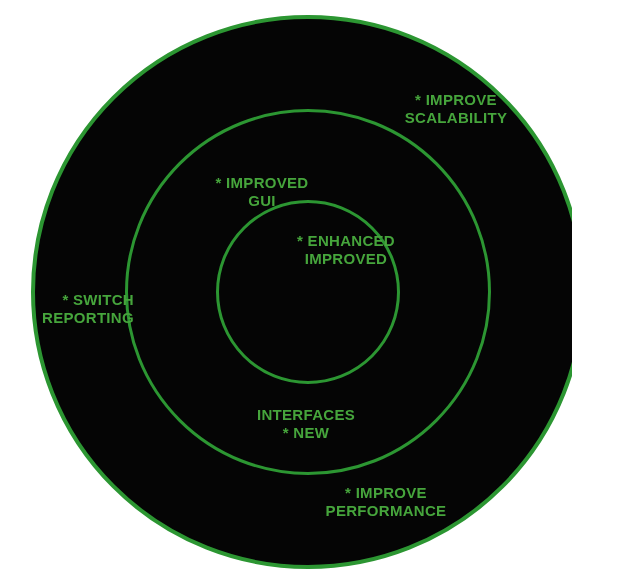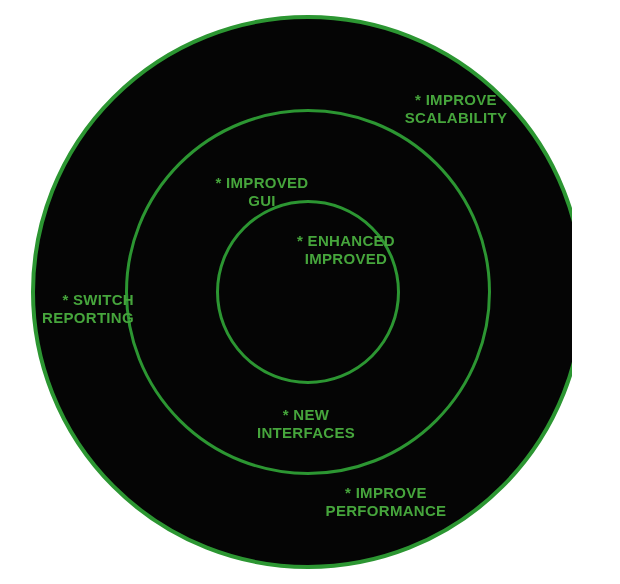--- a/index.html
+++ b/index.html
@@ -89,22 +89,22 @@
     <span class="ln">IMPROVED</span>
   </div>
 
   <div class="label pos-database">
     <span class="ln">* SWITCH</span>
     <span class="ln">REPORTING</span>
   </div>
 
 
   <div class="label pos-interfaces">
+    <span class="ln">INTERFACES</span>
     <span class="ln">* NEW</span>
-    <span class="ln">INTERFACES</span>
   </div>
 
   <div class="label pos-performance">
     <span class="ln">* IMPROVE</span>
     <span class="ln">PERFORMANCE</span>
   </div>
 
 </div>
 
 </body></html>

